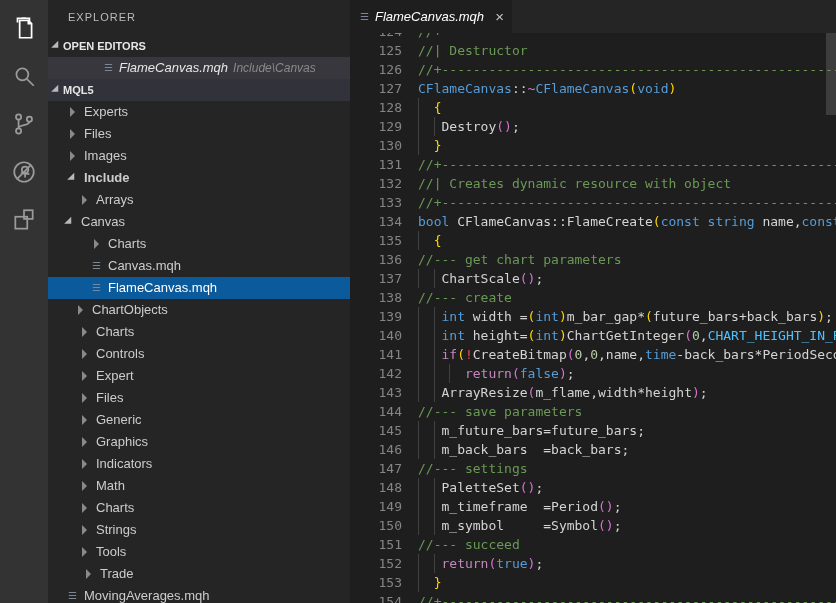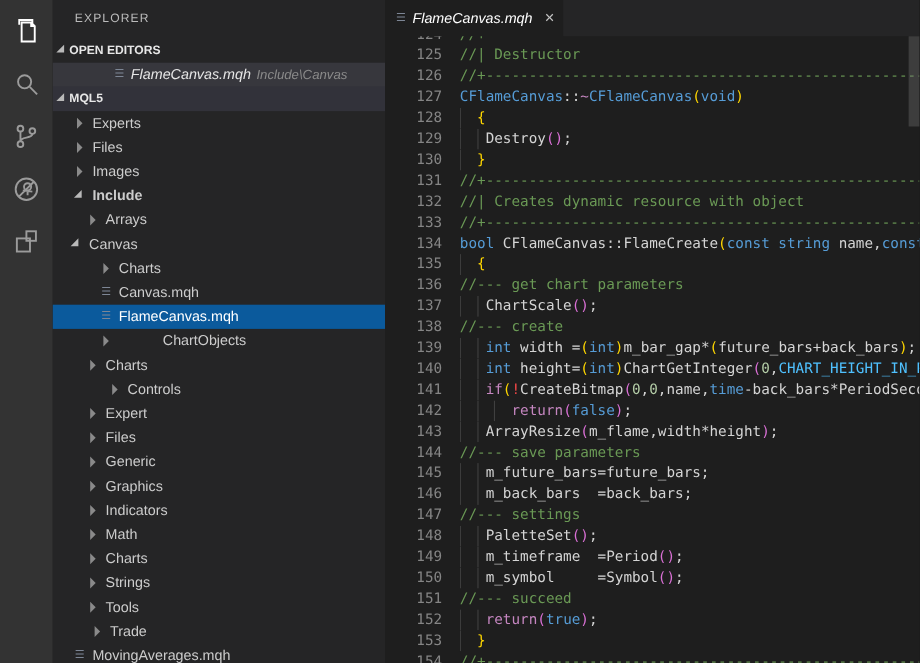--- a/index.html
+++ b/index.html
@@ -161,33 +161,33 @@
             <span class="file-glyph">☰</span>
           </span>
           <span>Canvas.mqh</span>
         </div>
         <div class="tree-row selected" style="padding-left: 44px;">
           <span class="slot">
             <span class="file-glyph">☰</span>
           </span>
           <span>FlameCanvas.mqh</span>
         </div>
-        <div class="tree-row" style="padding-left: 44px; gap: 40px;">
+        <div class="tree-row" style="padding-left: 28px;">
           <span class="slot">
             <i class="twisty closed"></i>
           </span>
           <span>ChartObjects</span>
         </div>
         <div class="tree-row" style="padding-left: 32px;">
           <span class="slot">
             <i class="twisty closed"></i>
           </span>
           <span>Charts</span>
         </div>
-        <div class="tree-row" style="padding-left: 52px;">
+        <div class="tree-row" style="padding-left: 32px;">
           <span class="slot">
             <i class="twisty closed"></i>
           </span>
           <span>Controls</span>
         </div>
         <div class="tree-row" style="padding-left: 32px;">
           <span class="slot">
             <i class="twisty closed"></i>
           </span>
           <span>Expert</span>

